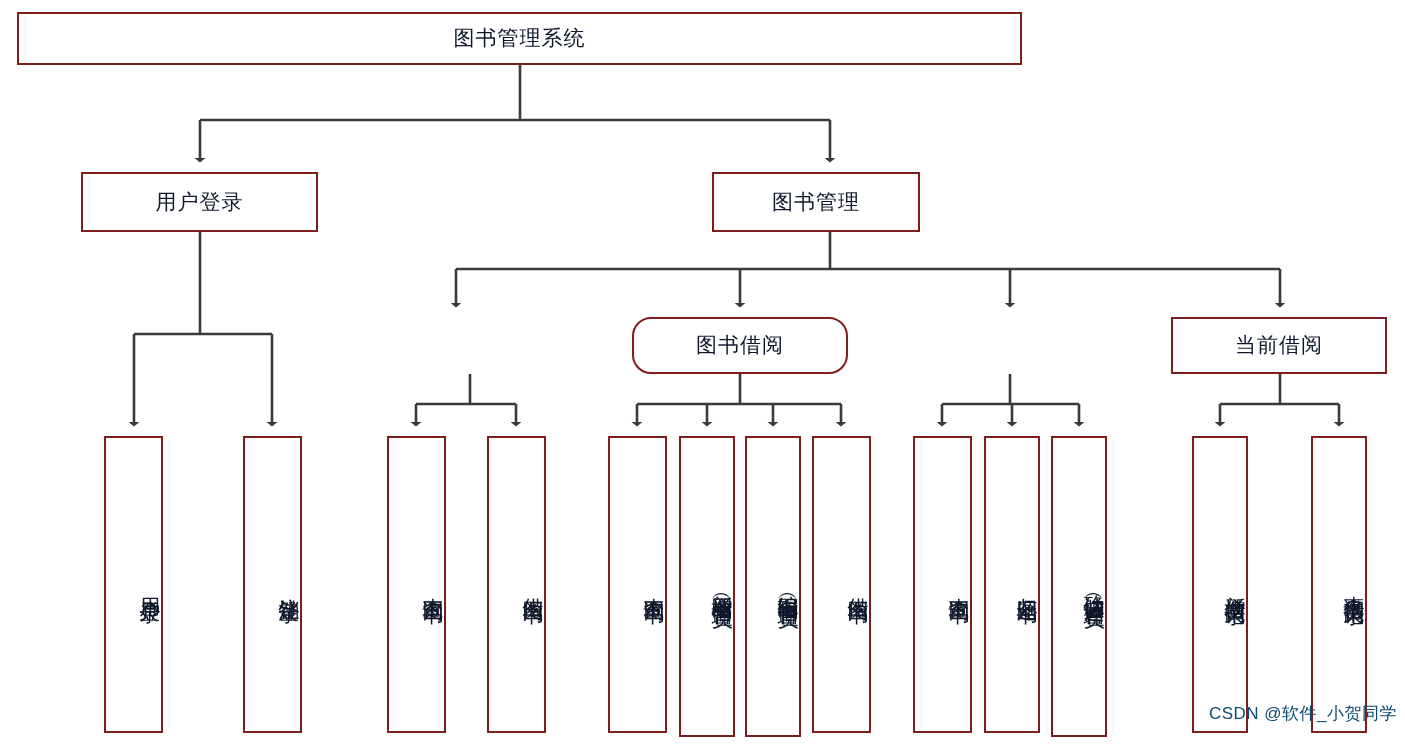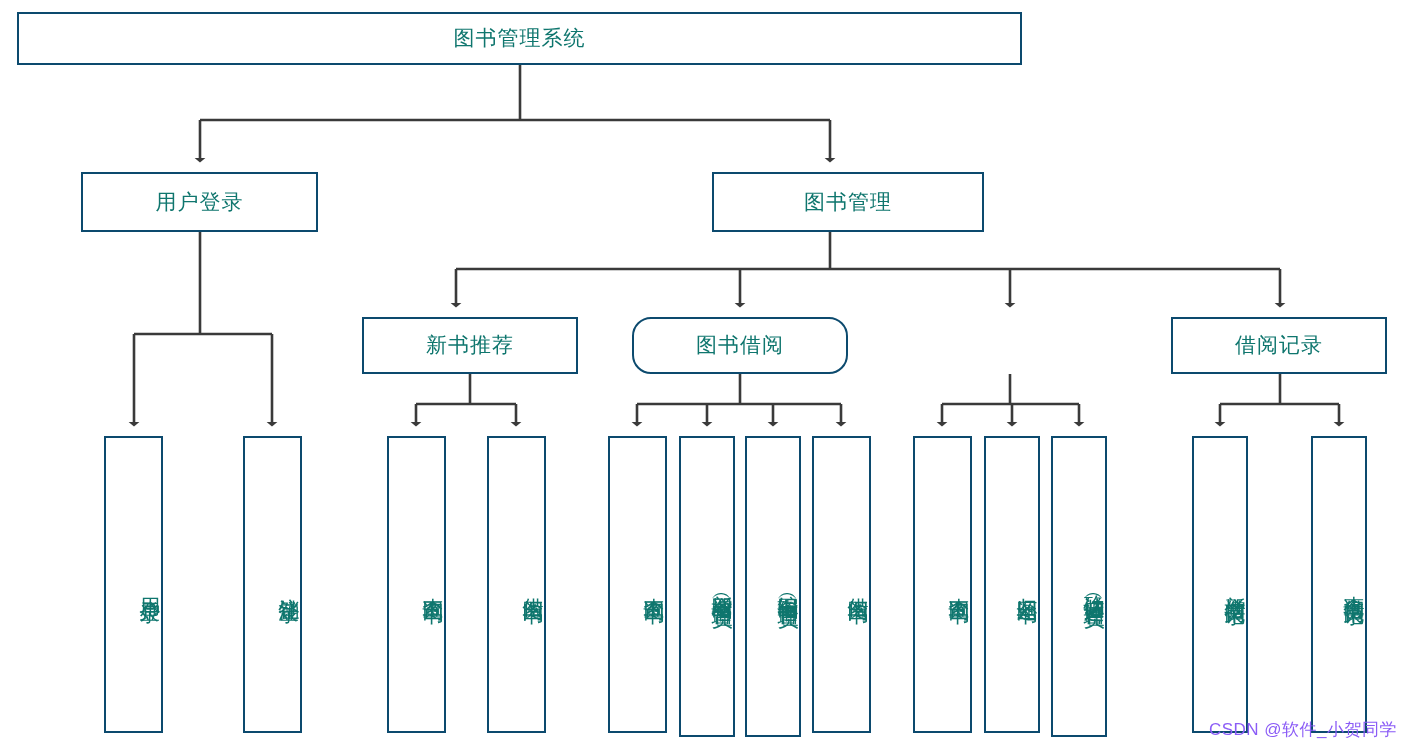--- a/index.html
+++ b/index.html
@@ -21,26 +21,26 @@
     position: absolute;
     left: 0;
     top: 0;
     width: 1405px;
     height: 747px;
     pointer-events: none;
   }
   .node {
     position: absolute;
     box-sizing: border-box;
-    border: 2px solid #0c4a6e;
+    border: 2px solid #7f1d1d;
     background: #ffffff;
     display: flex;
     align-items: center;
     justify-content: center;
-    color: #0f766e;
+    color: #0f172a;
     line-height: 1.08;
   }
   .node.h {
     font-size: 21px;
     letter-spacing: 1px;
   }
   .node.v {
     font-size: 21px;
     writing-mode: vertical-rl;
     text-orientation: upright;
@@ -53,23 +53,23 @@
     display: block;
     white-space: pre-line;
     text-align: center;
   }
   .node.v .lbl {
     white-space: normal;
   }
   #watermark {
     position: absolute;
     right: 8px;
-    bottom: 6px;
+    bottom: 22px;
     font-size: 17px;
-    color: #8b5cf6;
+    color: #0c4a6e;
     letter-spacing: 0.5px;
     user-select: none;
   }
 </style>
 </head>
 <body>
 
 <div id="canvas">
 
   <svg class="wires" viewBox="0 0 1405 747">
@@ -122,32 +122,29 @@
     </g>
   </svg>
 
   <div class="node h" style="left:17px; top:12px; width:1005px; height:53px;">
     <span class="lbl">图书管理系统</span>
   </div>
 
   <div class="node h" style="left:81px; top:172px; width:237px; height:60px;">
     <span class="lbl">用户登录</span>
   </div>
-  <div class="node h" style="left:712px; top:172px; width:272px; height:60px;">
+  <div class="node h" style="left:712px; top:172px; width:208px; height:60px;">
     <span class="lbl">图书管理</span>
   </div>
 
-  <div class="node h" style="left:362px; top:317px; width:216px; height:57px;">
-    <span class="lbl">新书推荐</span>
-  </div>
   <div class="node h" style="left:632px; top:317px; width:216px; height:57px;border-radius:19px;">
     <span class="lbl">图书借阅</span>
   </div>
   <div class="node h" style="left:1171px; top:317px; width:216px; height:57px;">
-    <span class="lbl">借阅记录</span>
+    <span class="lbl">当前借阅</span>
   </div>
 
   <div class="node v" style="left:104px; top:436px; width:59px; height:297px;">
     <span class="lbl">用户登录</span>
   </div>
   <div class="node v" style="left:243px; top:436px; width:59px; height:297px;">
     <span class="lbl">注销登录</span>
   </div>
   <div class="node v" style="left:387px; top:436px; width:59px; height:297px;">
     <span class="lbl">查询图书</span>

